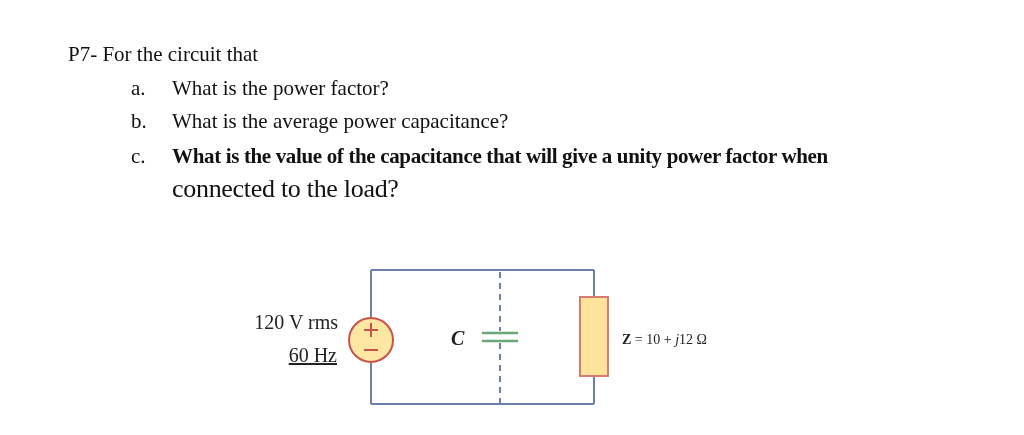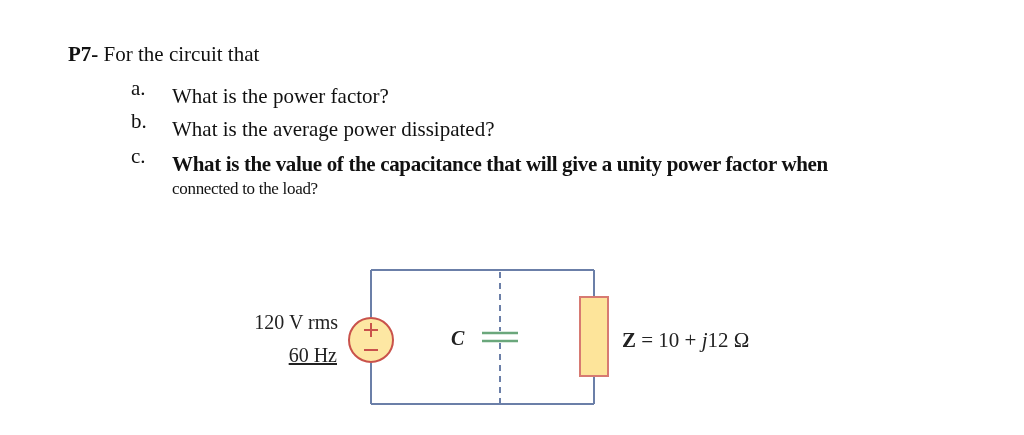--- a/index.html
+++ b/index.html
@@ -17,41 +17,41 @@
     }
     .problem-heading {
       position: absolute;
       left: 68px;
       top: 40px;
       font-size: 21px;
       line-height: 28px;
       white-space: nowrap;
     }
     .problem-heading .num {
-      font-weight: bold;
+      font-weight: normal;
     }
     .item {
       position: absolute;
       font-size: 21px;
       line-height: 28px;
       white-space: nowrap;
     }
     .item .marker {
       position: absolute;
       left: 0;
       top: 0;
     }
     .item .text {
       position: absolute;
       left: 41px;
-      top: 8px;
+      top: 0;
     }
     .cont {
       position: absolute;
-      font-size: 17px;
+      font-size: 26px;
       line-height: 28px;
       white-space: nowrap;
     }
     .circuit-label {
       position: absolute;
       font-size: 20px;
       line-height: 24px;
       white-space: nowrap;
       color: #222222;
     }
@@ -69,21 +69,21 @@
   <span>For the circuit that</span>
 </div>
 
 <div class="item" style="left:131px; top:74px;">
   <span class="marker">a.</span>
   <span class="text">What is the power factor?</span>
 </div>
 
 <div class="item" style="left:131px; top:107px;">
   <span class="marker">b.</span>
-  <span class="text">What is the average power dissipated?</span>
+  <span class="text">What is the average power capacitance?</span>
 </div>
 
 <div class="item" style="left:131px; top:142px;">
   <span class="marker">c.</span>
   <span class="text" style="letter-spacing:-0.35px;font-weight:bold;">What is the value of the capacitance that will give a unity power factor when</span>
 </div>
 <div class="cont" style="left:172px; top:175px; letter-spacing:-0.3px;">connected to the load?</div>
 
 <svg class="circuit" width="1024" height="435" viewBox="0 0 1024 435">
 
@@ -114,15 +114,15 @@
   </g>
 
   <rect x="580" y="297" width="28" height="79" fill="#fde49a" stroke="#d77a72" stroke-width="2"></rect>
 </svg>
 
 <div class="circuit-label" style="right:686px; top:310px; text-align:right;">120 V rms</div>
 <div class="circuit-label" style="right:687px; top:343px; text-align:right;text-decoration:underline;">60 Hz</div>
 
 <div class="circuit-label" style="left:451px; top:326px; font-style:italic; font-weight:bold;">C</div>
 
-<div class="circuit-label" style="left:622px; top:328px; font-size:21px;">
+<div class="circuit-label" style="left:622px; top:328px; font-size:14px;">
   <span><b>Z</b> = 10 + <i>j</i>12 Ω</span>
 </div>
 
 </body></html>

